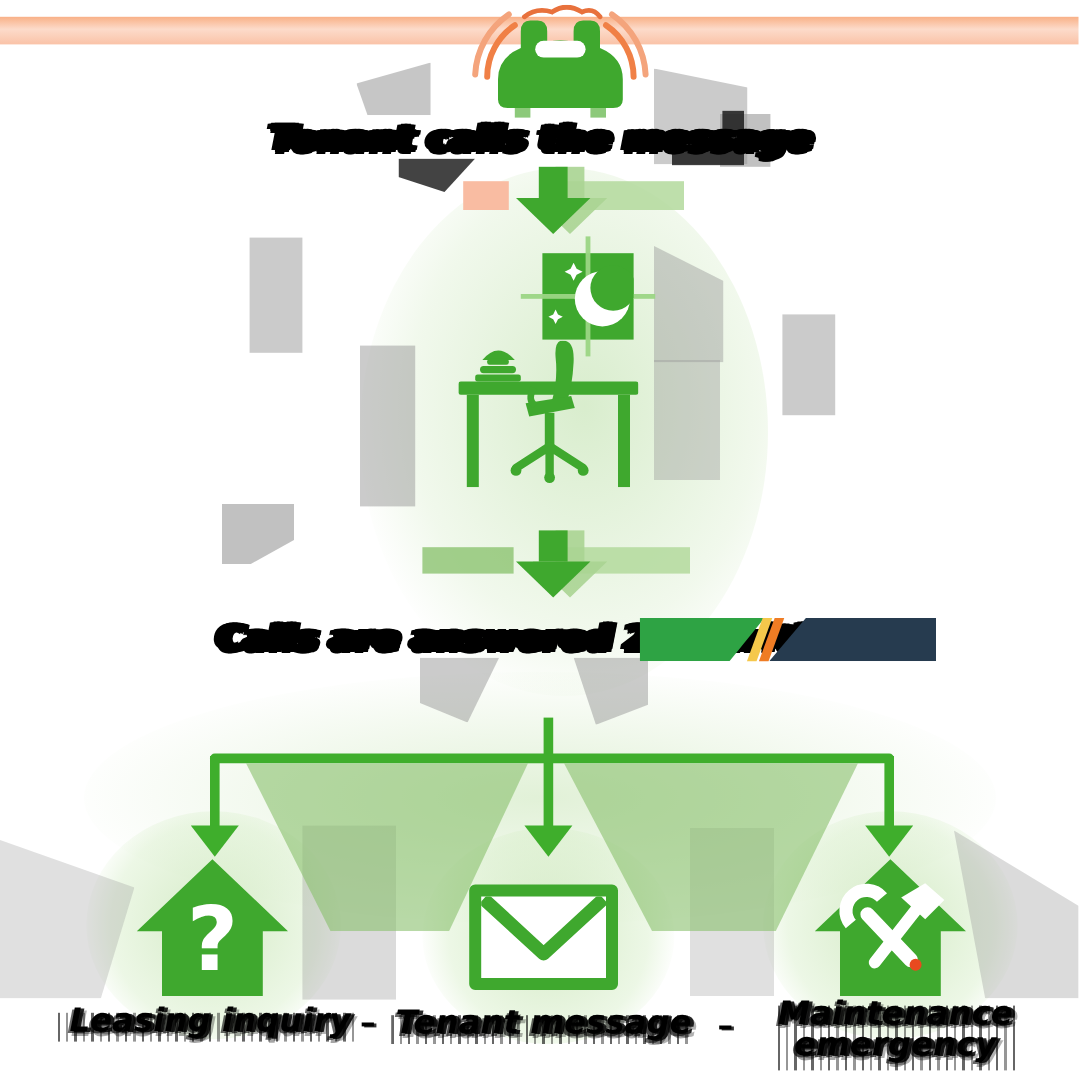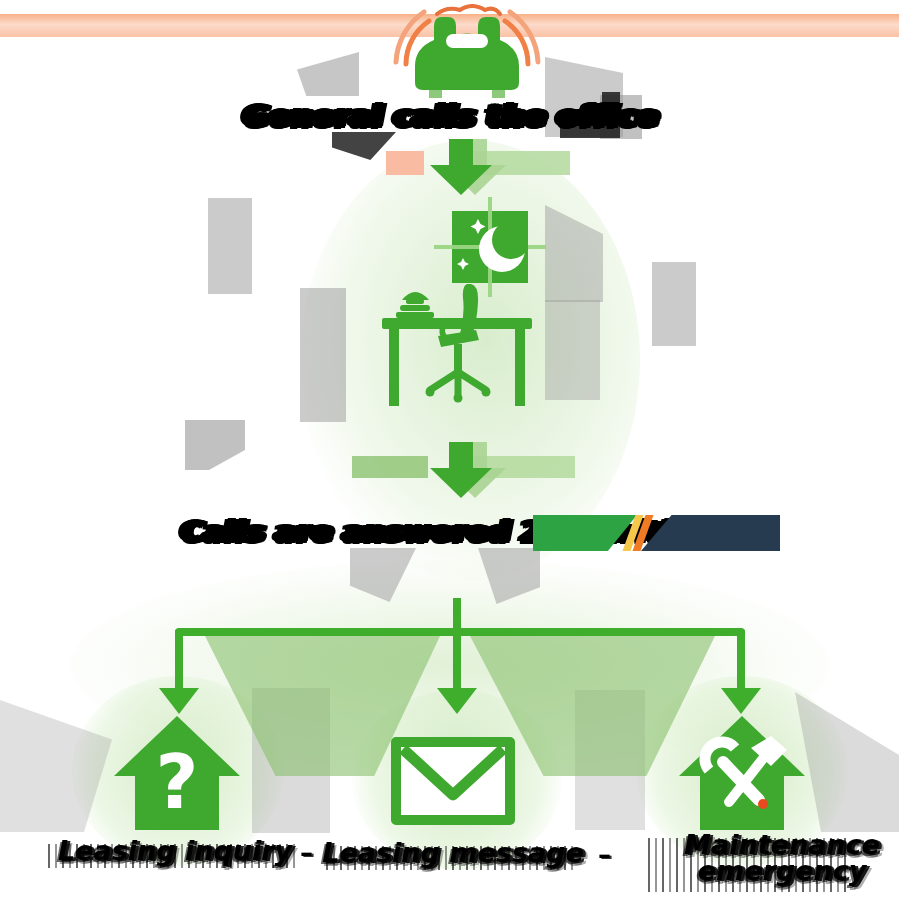--- a/index.html
+++ b/index.html
@@ -86,21 +86,21 @@
   
   .envelope{left:391px;top:737px;width:104px;height:68px;background:#fff;
             border:10px solid #3FA82E;border-radius:5px;}
 
   
   .lbl{position:absolute;color:#000;font-weight:bold;font-style:italic;font-size:27px;text-align:center;
     line-height:.98;
     text-shadow:3px 1px 0 rgba(0,0,0,.85),-2px 2px 0 rgba(0,0,0,.6),1px 4px 0 rgba(0,0,0,.35),5px 3px 0 rgba(0,0,0,.3);}
   .lbl1{left:40px;top:838px;width:270px;}
   .lbl2{left:318px;top:840px;width:270px;}
-  .lbl3{left:676px;top:832px;width:212px;}
+  .lbl3{left:640px;top:832px;width:212px;}
   .dash{position:absolute;color:#000;font-weight:bold;font-size:26px;
     text-shadow:2px 1px 0 rgba(0,0,0,.8);}
   .dash1{left:300px;top:838px;}
   .dash2{left:598px;top:840px;}
   .streaks{position:absolute;opacity:.75;
     background:repeating-linear-gradient(90deg, rgba(0,0,0,.8) 0 2px, transparent 2px 7px,
                rgba(0,0,0,.55) 7px 9px, transparent 9px 14px);}
   .st1{left:48px;top:844px;width:252px;height:24px;}
   .st2{left:326px;top:846px;width:248px;height:24px;}
   .st3{left:648px;top:838px;width:200px;height:54px;}
@@ -142,21 +142,21 @@
     <path d="M156,58 A64,64 0 0 0 128,8" stroke="#F4A47C" stroke-width="5" fill="none" stroke-linecap="round"></path>
     <path d="M24,60 A52,52 0 0 1 47,17" stroke="#F08046" stroke-width="5" fill="none" stroke-linecap="round"></path>
     <path d="M146,60 A52,52 0 0 0 123,17" stroke="#F08046" stroke-width="5" fill="none" stroke-linecap="round"></path>
     <path d="M55,10 Q65,2 78,6 Q90,-2 103,6 Q112,2 118,10" stroke="#E8713C" stroke-width="4" fill="none" stroke-linecap="round"></path>
     <rect x="47" y="84" width="13" height="10" fill="#8CC97A"></rect>
     <rect x="110" y="84" width="13" height="10" fill="#8CC97A"></rect>
     <path d="M33,62 Q33,44 52,36 L52,22 Q52,13 60,13 L66,13 Q74,13 74,22 L74,31 Q85,28 96,31 L96,22 Q96,13 104,13 L110,13 Q118,13 118,22 L118,36 Q137,44 137,62 L137,79 Q137,86 129,86 L41,86 Q33,86 33,79 Z" fill="#3FA82E"></path>
     <rect x="64" y="30" width="42" height="14" rx="7" fill="#ffffff"></rect>
   </svg>
 
-  <div class="blob blob1">General calls the office</div>
+  <div class="blob blob1">Tenant calls the message</div>
 
   <div class="band-lg" style="left:470px;top:151px;width:100px;height:24px"></div>
   <div class="arrow-down arrow-shadow" style="left:444px;top:139px;height:56px">
     <div class="shaft" style="height:26px"></div>
       <div class="head" style="top:26px"></div>
   </div>
   <div class="arrow-down" style="left:430px;top:139px;height:56px">
     <div class="shaft" style="height:26px"></div>
       <div class="head" style="top:26px"></div>
   </div>
@@ -240,17 +240,17 @@
     <path d="M74,36 L94,24 L110,38 L94,54 Z" fill="#ffffff"></path>
     <line x1="88" y1="44" x2="52" y2="90" stroke="#ffffff" stroke-width="10" stroke-linecap="round"></line>
     <circle cx="86" cy="92" r="5" fill="#E84A1F"></circle>
   </svg>
 
   <div class="streaks st1"></div>
   <div class="streaks st2"></div>
   <div class="streaks st3"></div>
   <div class="lbl lbl1">Leasing inquiry</div>
   <div class="dash dash1">–</div>
-  <div class="lbl lbl2">Leasing message</div>
+  <div class="lbl lbl2">Tenant message</div>
   <div class="dash dash2">–</div>
   <div class="lbl lbl3">Maintenance emergency</div>
 
 </div>
 
 </body></html>

